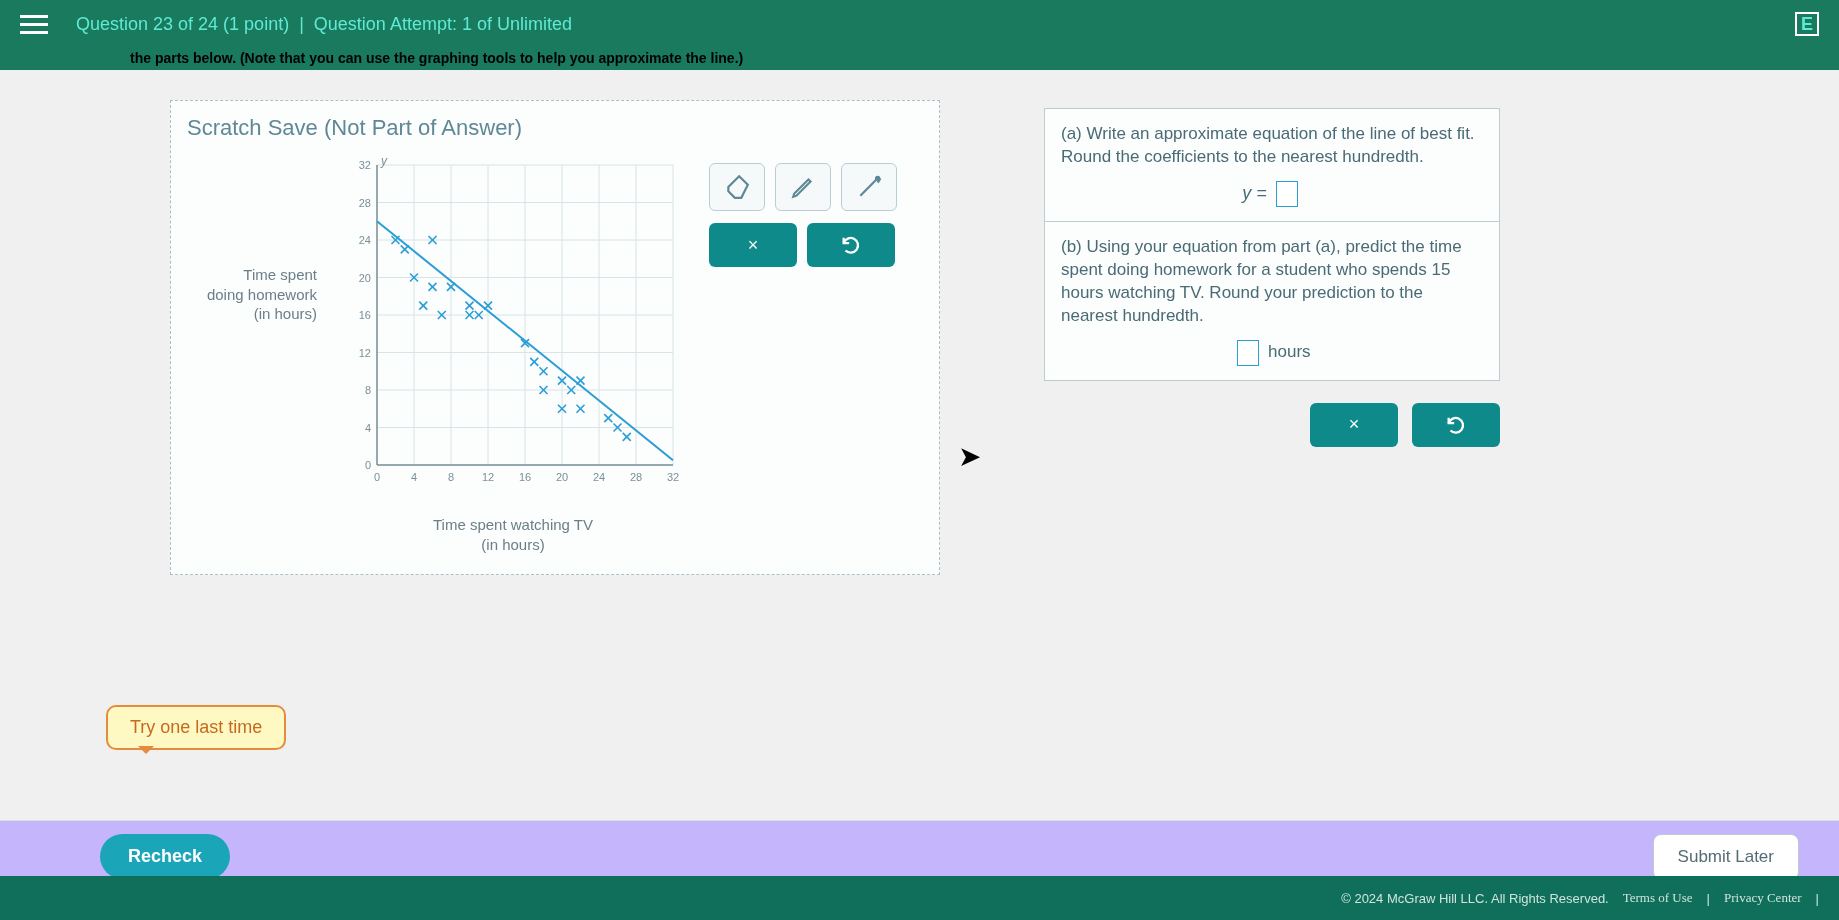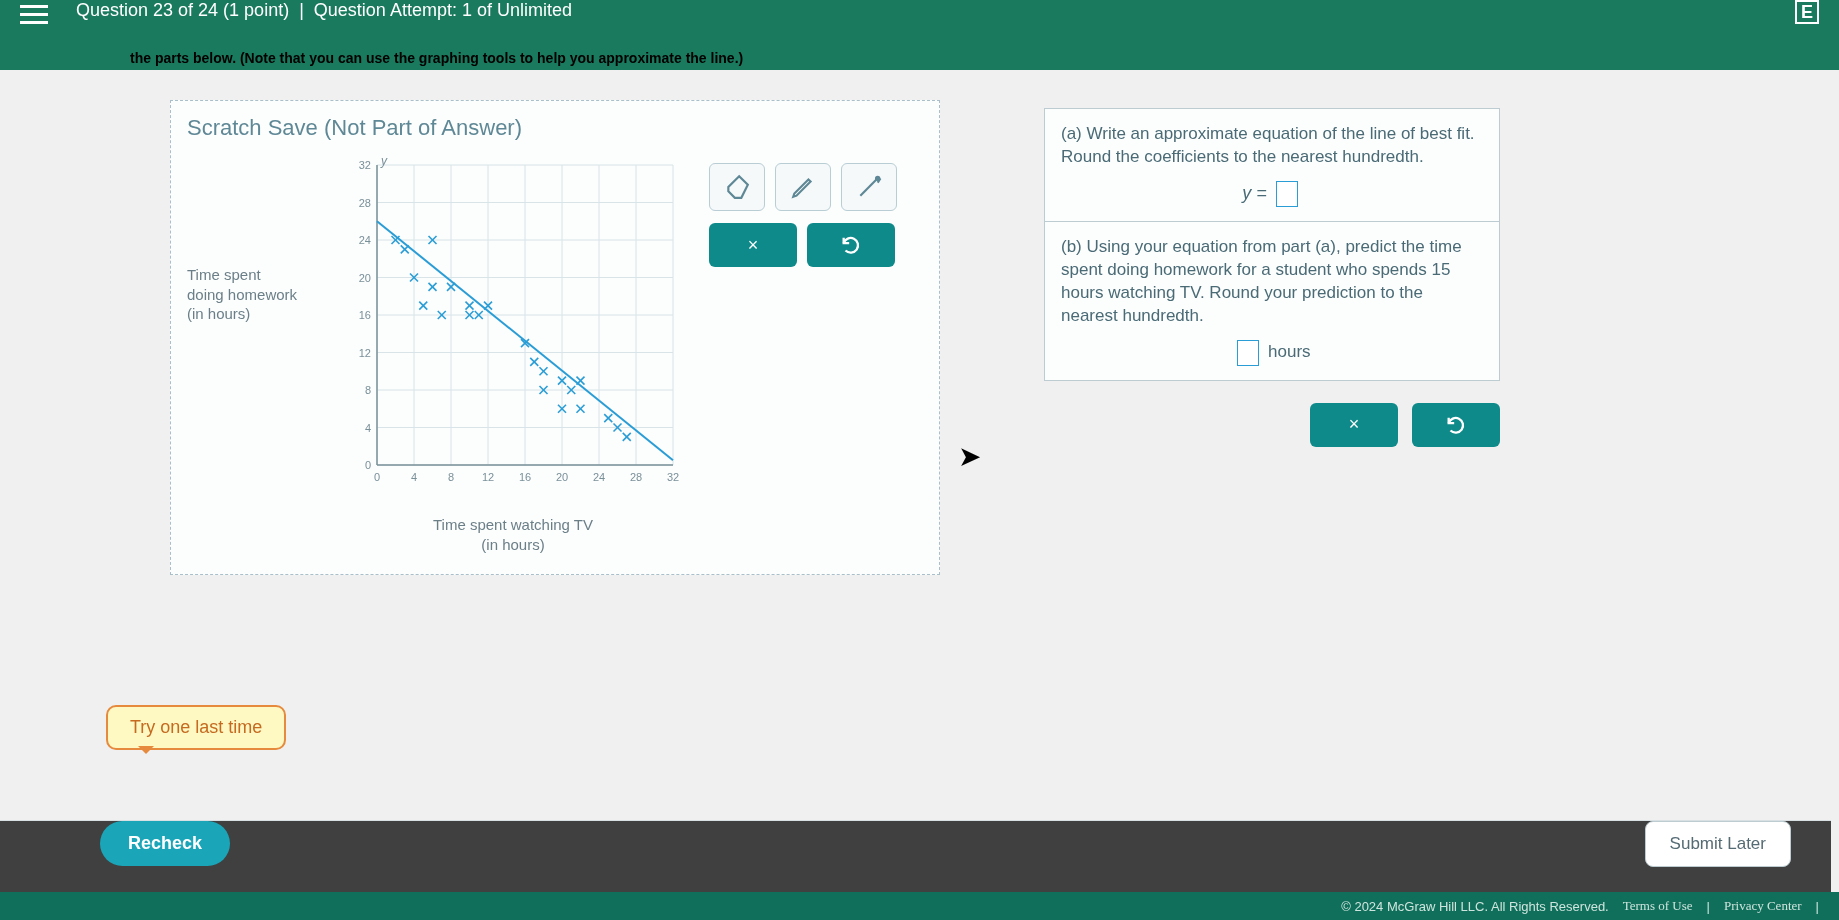--- a/index.html
+++ b/index.html
@@ -6,23 +6,24 @@
 body {
   font-family: Arial, sans-serif;
   background: #f0f0f0;
   width: 1839px;
   height: 920px;
   overflow: hidden;
   position: relative;
 }
 .topbar {
   background: #1a7a5e;
-  color: #ffffff;
+  color: #5eead4;
   height: 48px;
   display: flex;
+  align-items: center;
   padding: 0 20px;
   font-size: 18px;
   font-weight: 500;
 }
 .hamburger {
   width: 28px;
   margin-right: 28px;
   cursor: pointer;
 }
 .hamburger span {
@@ -69,21 +70,21 @@
 }
 .scratch-inner {
   display: flex;
   gap: 26px;
 }
 .axis-label-y {
   color: #6b7f88;
   font-size: 15px;
   width: 130px;
   padding-top: 110px;
-  text-align: left;
+  text-align: right;
   line-height: 1.3;
 }
 .chart-wrap { position: relative; }
 .chart-svg { display: block; }
 .axis-label-x {
   color: #6b7f88;
   font-size: 15px;
   text-align: center;
   margin-top: 20px;
   line-height: 1.3;
@@ -151,26 +152,26 @@
 }
 .try-bubble::after {
   content: "";
   position: absolute;
   left: 30px; bottom: -14px;
   border: 8px solid transparent;
   border-top-color: #e68a3d;
 }
 .bottom-bar {
   position: absolute;
-  left: 0; right: 8px; bottom: 28px;
+  left: 0; right: 0; bottom: 28px;
   height: 72px;
-  background: #404040;
+  background: #c4b5fd;
   border-top: 1px solid #d8e0e3;
   display: flex;
-  align-items: flex-start;
+  align-items: center;
   padding: 0 40px 0 100px;
 }
 .recheck-btn {
   background: #1aa5b8;
   color: #fff;
   padding: 12px 28px;
   border-radius: 26px;
   font-size: 18px;
   font-weight: 600;
   cursor: pointer;
@@ -182,21 +183,21 @@
   background: #fff;
   color: #556b74;
   padding: 12px 24px;
   border-radius: 8px;
   font-size: 17px;
   cursor: pointer;
 }
 .footer-strip {
   position: absolute;
   left: 0; right: 0; bottom: 0;
-  height: 28px;
+  height: 44px;
   background: #0f6f5a;
   color: #cfe4de;
   font-size: 13px;
   display: flex;
   align-items: center;
   justify-content: flex-end;
   padding: 0 20px;
   gap: 14px;
 }
 .footer-strip a { color: #cfe4de; text-decoration: none; font-family: Liberation Serif, serif; }

